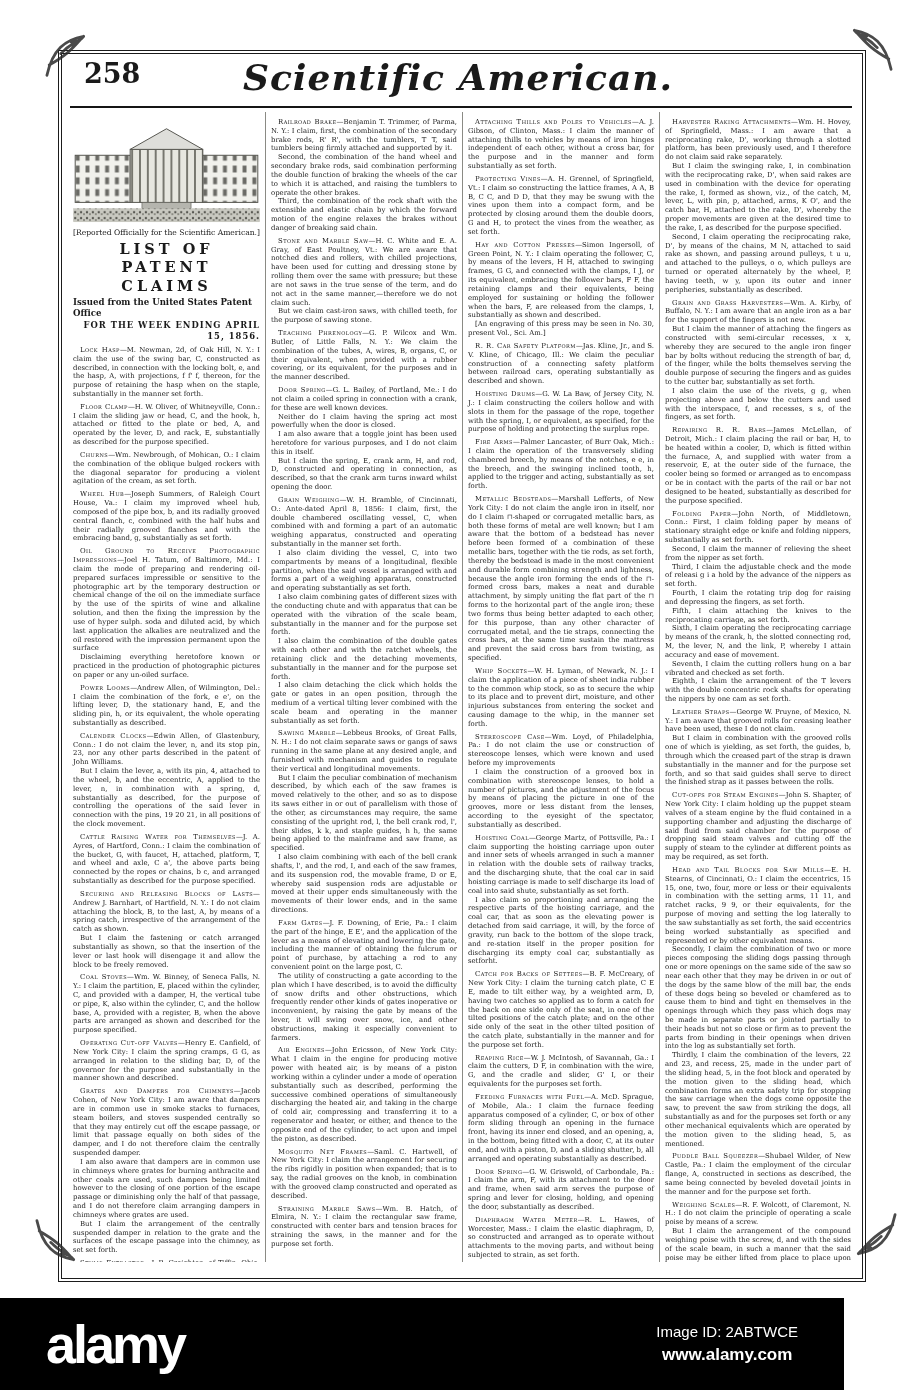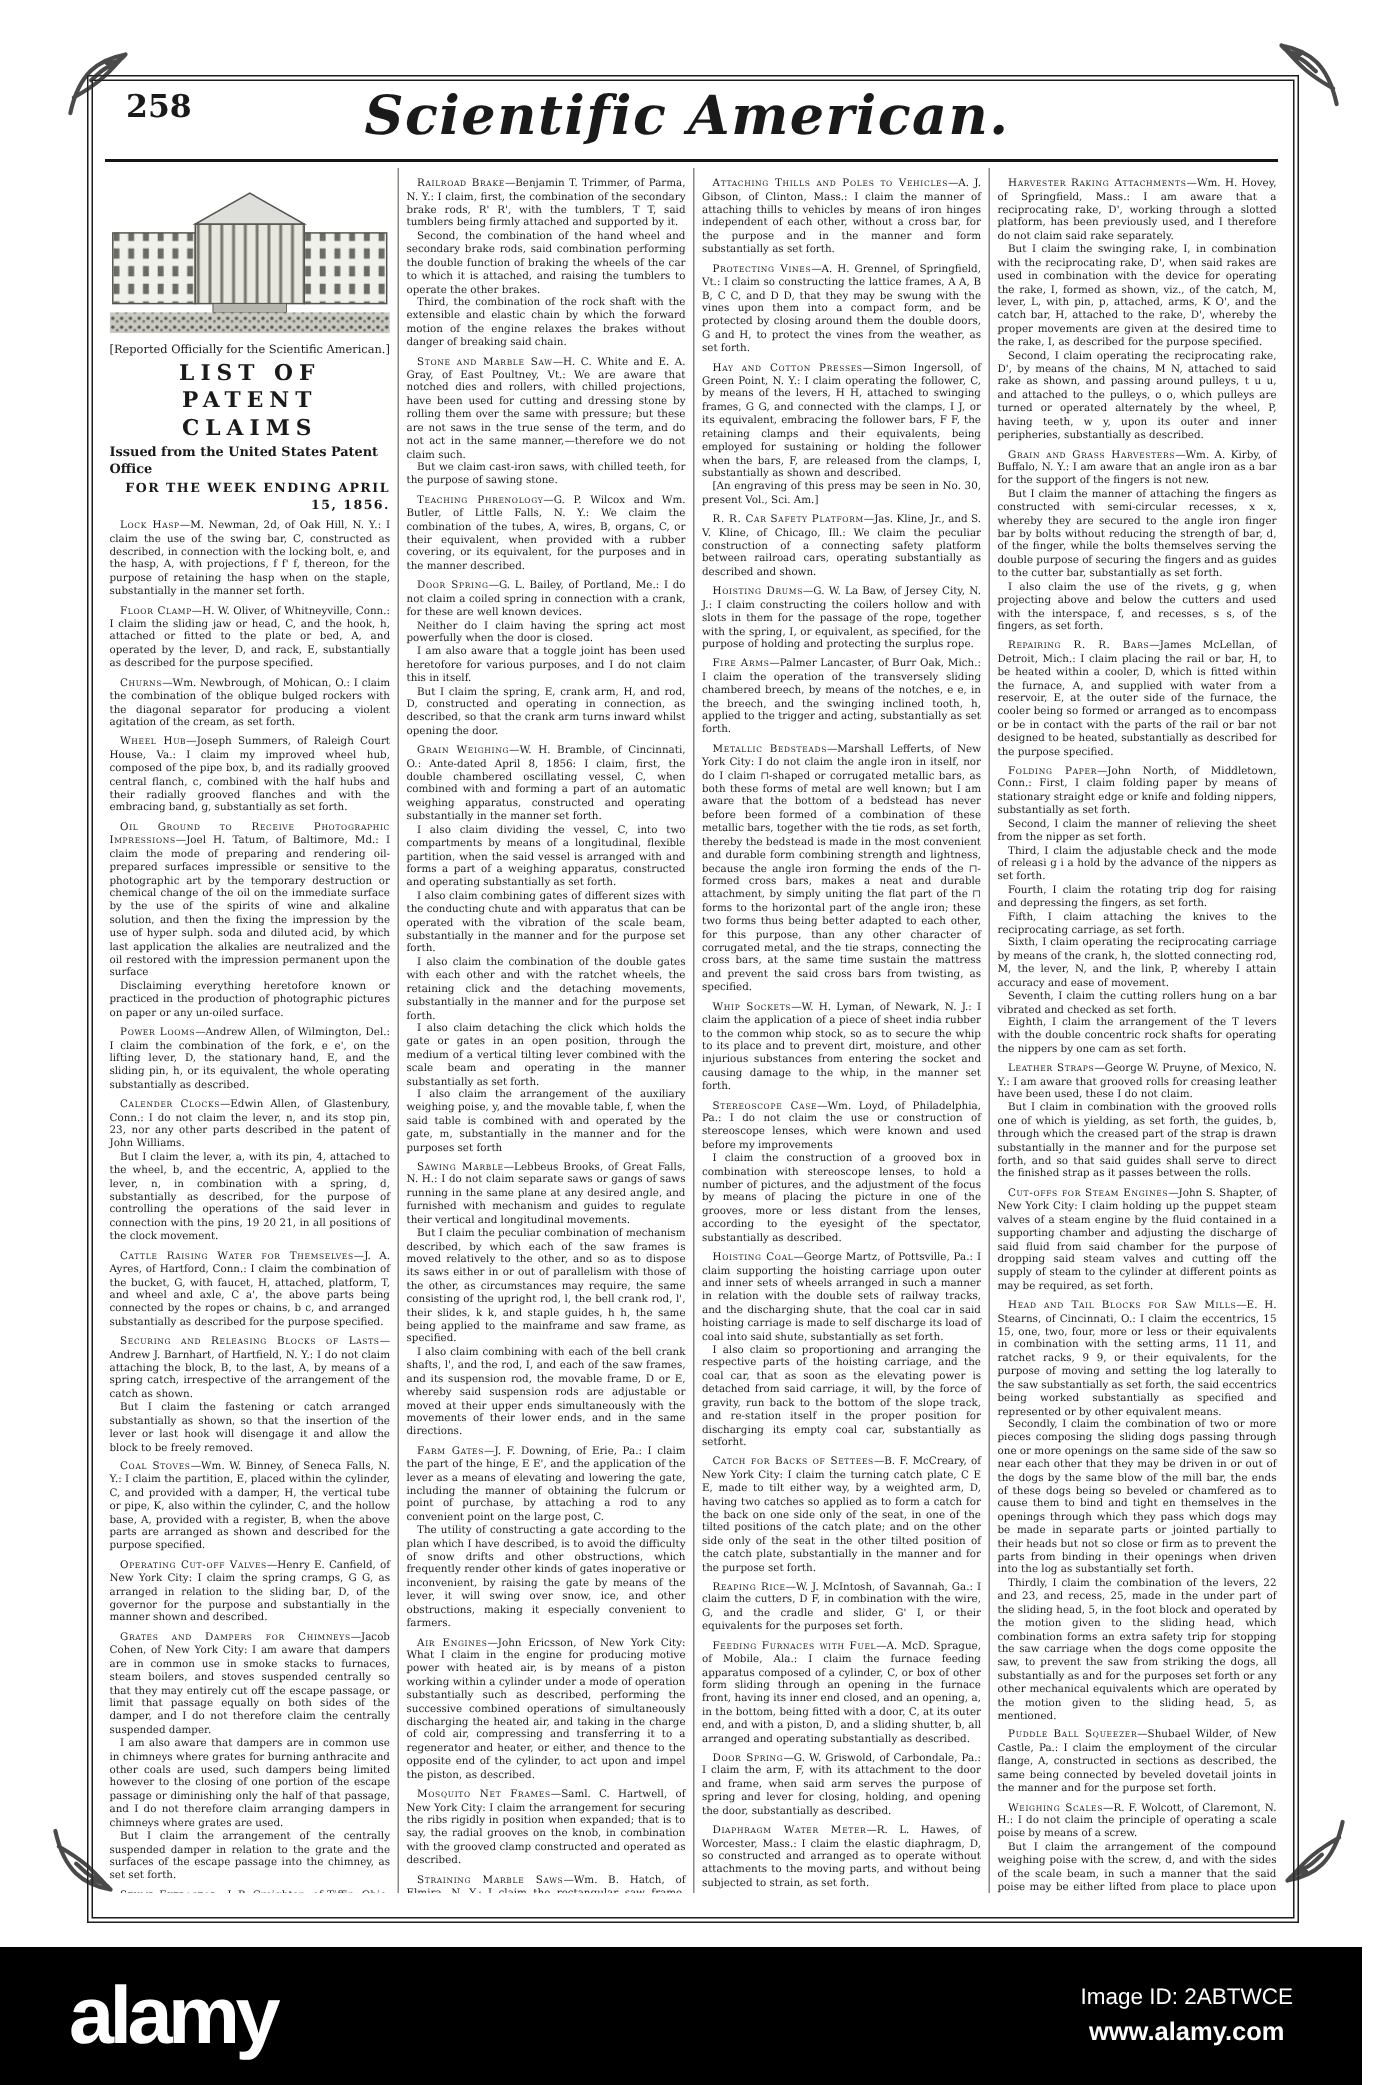--- a/index.html
+++ b/index.html
@@ -6,38 +6,38 @@
   body{width:924px;height:1390px;position:relative;background:#ffffff;color:#1a1a1a;
        font-family:"DejaVu Serif",serif;overflow:hidden;}
   .frame{position:absolute;left:58px;top:50px;width:800px;height:1224px;
          border:4px double #1b1b1b;pointer-events:none;}
   .corner{position:absolute;width:46px;height:46px;opacity:.85;}
   .corner svg{width:100%;height:100%;}
   .c-tl{left:40px;top:34px;}
   .c-tr{right:26px;top:28px;transform:scaleX(-1);}
   .c-bl{left:30px;top:1216px;transform:scaleY(-1);}
   .c-br{right:22px;top:1210px;transform:scale(-1,-1);}
-  .pagenum{position:absolute;left:84px;top:58px;font-size:21px;font-weight:bold;}
+  .pagenum{position:absolute;left:84px;top:58px;font-size:27px;font-weight:bold;}
   .masthead{position:absolute;left:58px;top:56px;width:800px;text-align:center;
             font-size:36px;font-weight:bold;font-style:italic;letter-spacing:1px;
             font-family:"DejaVu Serif",serif;}
   .head-rule{position:absolute;left:70px;top:106px;width:782px;border-top:2px solid #151515;}
   .cols{position:absolute;left:68px;top:112px;width:788px;height:1150px;display:flex;}
   .col{width:25%;box-sizing:border-box;padding:2px 5px 0 5px;overflow:hidden;
        font-size:6.9px;line-height:1.28;text-align:justify;}
   .col + .col{border-left:1px solid #8a8a84;}
   .engraving{width:100%;height:108px;display:block;margin:2px 0 4px 0;}
   .rep-line{text-align:center;font-size:7.6px;margin:3px 0 2px 0;}
   .list-title{text-align:center;font-size:14.5px;font-weight:bold;letter-spacing:4px;margin:2px 0;}
   .list-sub{text-align:left;font-size:8.6px;font-weight:bold;margin:1px 0;}
   .list-date{text-align:right;font-size:8.4px;font-weight:bold;letter-spacing:1px;margin:1px 0 4px 0;}
   .entry{margin-top:4px;}
   .entry p{margin:0;text-indent:7px;}
   .etitle{font-variant:small-caps;letter-spacing:.45px;}
-  .albar{position:absolute;left:0;top:1298px;width:908px;height:92px;background:#000;
+  .albar{position:absolute;left:0;top:1298px;width:844px;height:92px;background:#000;
          color:#fff;display:flex;align-items:center;justify-content:space-between;
          padding:0 46px;box-sizing:border-box;font-family:"Liberation Sans",sans-serif;}
   .allogo{font-weight:bold;font-size:54px;letter-spacing:-3px;line-height:1;}
   .alright{text-align:center;}
   .alid{font-size:15px;}
   .alurl{font-size:17px;font-weight:bold;margin-top:5px;}
 </style>
 </head>
 <body>
 
@@ -165,21 +165,20 @@
           <p>Neither do I claim having the spring act most powerfully when the door is closed.</p>
           <p>I am also aware that a toggle joint has been used heretofore for various purposes, and I do not claim this in itself.</p>
           <p>But I claim the spring, E, crank arm, H, and rod, D, constructed and operating in connection, as described, so that the crank arm turns inward whilst opening the door.</p>
         </div>
         <div class="entry">
           <p><span class="etitle">Grain Weighing</span>—W. H. Bramble, of Cincinnati, O.: Ante-dated April 8, 1856: I claim, first, the double chambered oscillating vessel, C, when combined with and forming a part of an automatic weighing apparatus, constructed and operating substantially in the manner set forth.</p>
           <p>I also claim dividing the vessel, C, into two compartments by means of a longitudinal, flexible partition, when the said vessel is arranged with and forms a part of a weighing apparatus, constructed and operating substantially as set forth.</p>
           <p>I also claim combining gates of different sizes with the conducting chute and with apparatus that can be operated with the vibration of the scale beam, substantially in the manner and for the purpose set forth.</p>
           <p>I also claim the combination of the double gates with each other and with the ratchet wheels, the retaining click and the detaching movements, substantially in the manner and for the purpose set forth.</p>
           <p>I also claim detaching the click which holds the gate or gates in an open position, through the medium of a vertical tilting lever combined with the scale beam and operating in the manner substantially as set forth.</p>
-          <p>I also claim the arrangement of the auxiliary weighing poise, y, and the movable table, f, when the said table is combined with and operated by the gate, m, substantially in the manner and for the purposes set forth</p>
         </div>
         <div class="entry">
           <p><span class="etitle">Sawing Marble</span>—Lebbeus Brooks, of Great Falls, N. H.: I do not claim separate saws or gangs of saws running in the same plane at any desired angle, and furnished with mechanism and guides to regulate their vertical and longitudinal movements.</p>
           <p>But I claim the peculiar combination of mechanism described, by which each of the saw frames is moved relatively to the other, and so as to dispose its saws either in or out of parallelism with those of the other, as circumstances may require, the same consisting of the upright rod, l, the bell crank rod, l', their slides, k k, and staple guides, h h, the same being applied to the mainframe and saw frame, as specified.</p>
           <p>I also claim combining with each of the bell crank shafts, l', and the rod, I, and each of the saw frames, and its suspension rod, the movable frame, D or E, whereby said suspension rods are adjustable or moved at their upper ends simultaneously with the movements of their lower ends, and in the same directions.</p>
         </div>
         <div class="entry">
           <p><span class="etitle">Farm Gates</span>—J. F. Downing, of Erie, Pa.: I claim the part of the hinge, E E', and the application of the lever as a means of elevating and lowering the gate, including the manner of obtaining the fulcrum or point of purchase, by attaching a rod to any convenient point on the large post, C.</p>
           <p>The utility of constructing a gate according to the plan which I have described, is to avoid the difficulty of snow drifts and other obstructions, which frequently render other kinds of gates inoperative or inconvenient, by raising the gate by means of the lever, it will swing over snow, ice, and other obstructions, making it especially convenient to farmers.</p>
         </div>

